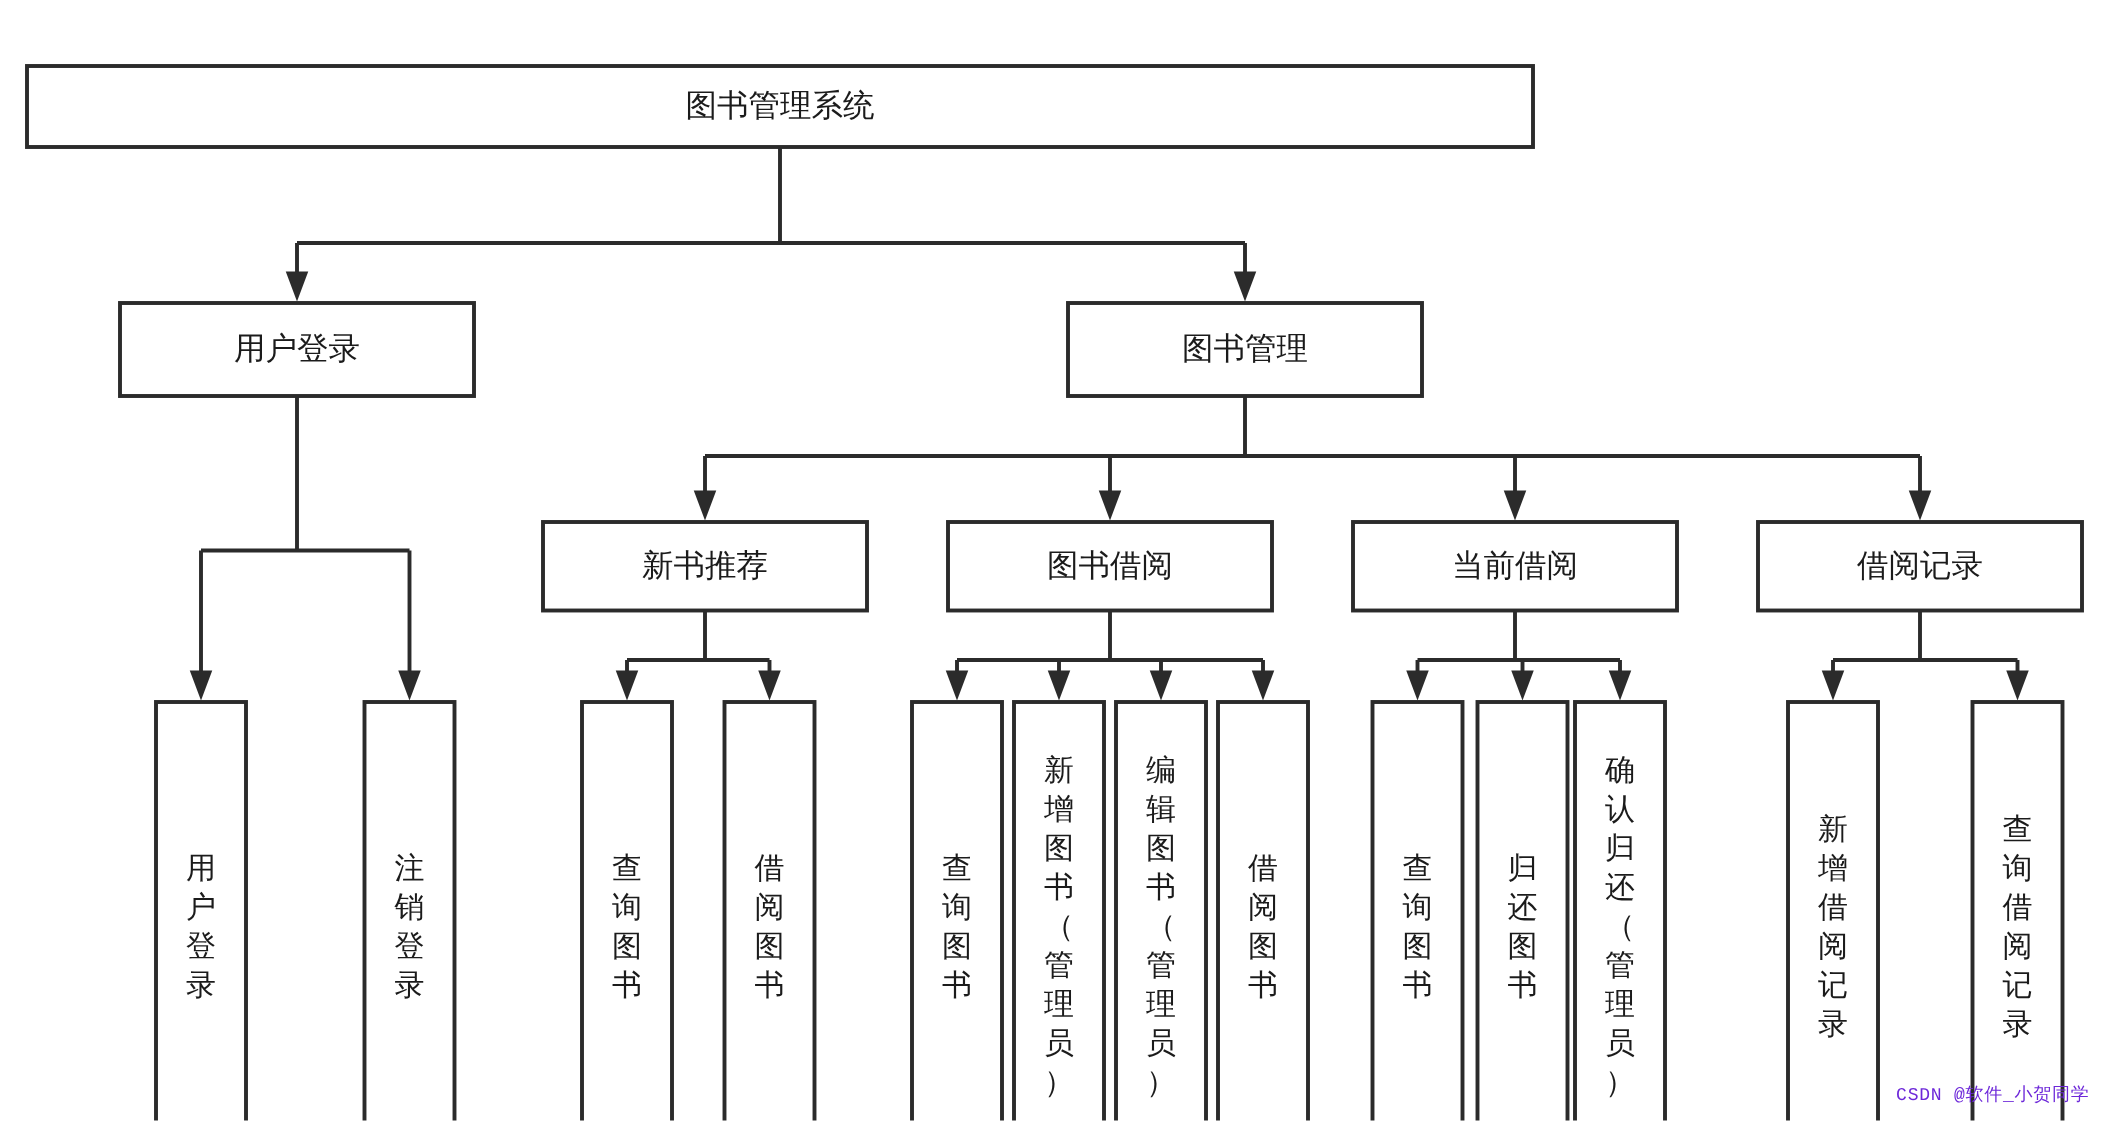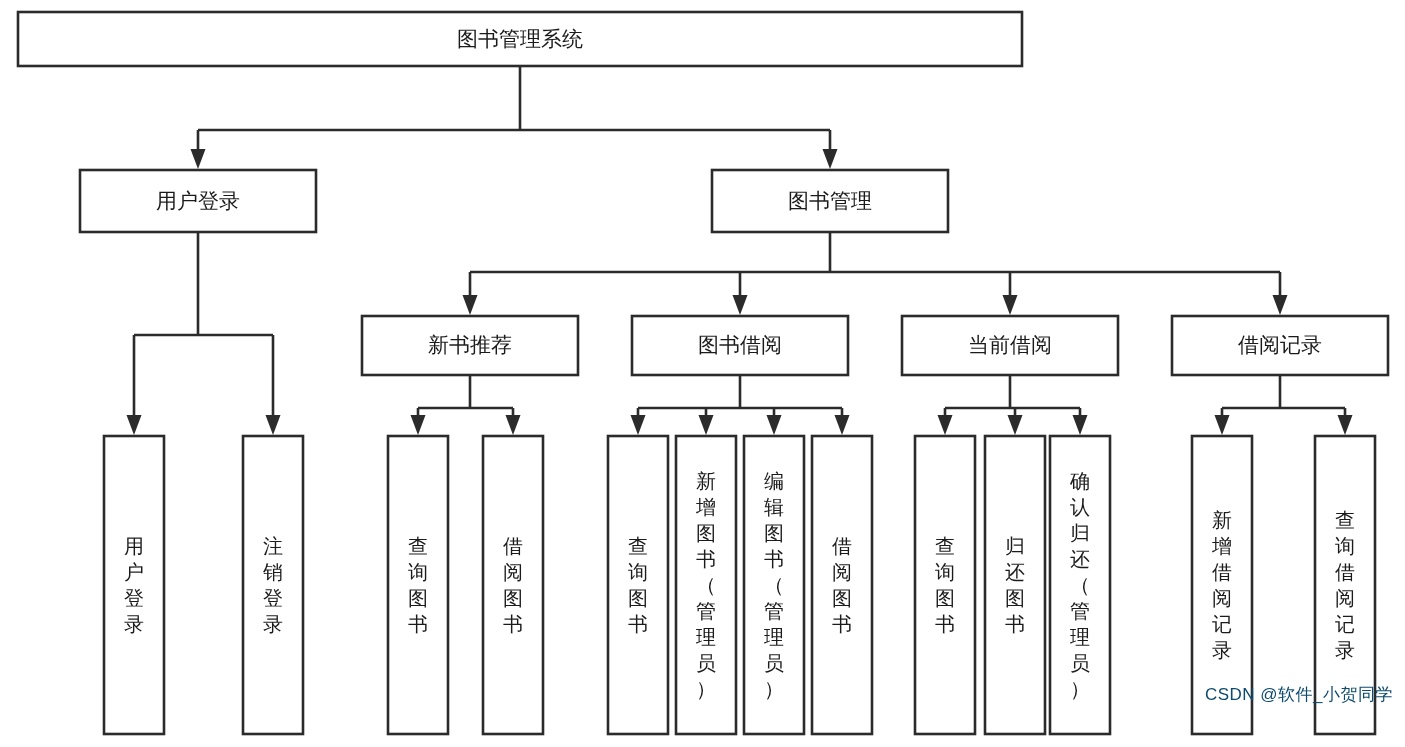--- a/index.html
+++ b/index.html
@@ -11,20 +11,21 @@
     width: 1405px;
     height: 747px;
     font-family: "Liberation Sans", "DejaVu Sans", sans-serif;
     overflow: hidden;
     position: relative;
   }
   #diagram-root {
     position: relative;
     width: 1405px;
     height: 712px;
+    margin-top: 32px;
   }
   svg#tree-svg {
     position: absolute;
     top: 0;
     left: 0;
     width: 1405px;
     height: 747px;
     display: block;
   }
   .node-box {
@@ -52,23 +53,23 @@
   .node-label-v {
     font-family: "Liberation Sans", "DejaVu Sans", sans-serif;
     font-size: 20px;
     fill: #1b1b1b;
     text-anchor: middle;
   }
   .watermark {
     position: absolute;
     right: 12px;
     bottom: 6px;
-    font-family: Liberation Sans, sans-serif;
-    font-size: 17px;
-    color: #0c4a6e;
+    font-family: Liberation Mono, monospace;
+    font-size: 12px;
+    color: #6d28d9;
     white-space: nowrap;
     letter-spacing: 0.5px;
   }
 </style>
 </head>
 <body>
 
 <div id="diagram-root">
   <svg id="tree-svg" viewBox="0 0 1405 747">
     <g id="connector-layer">

